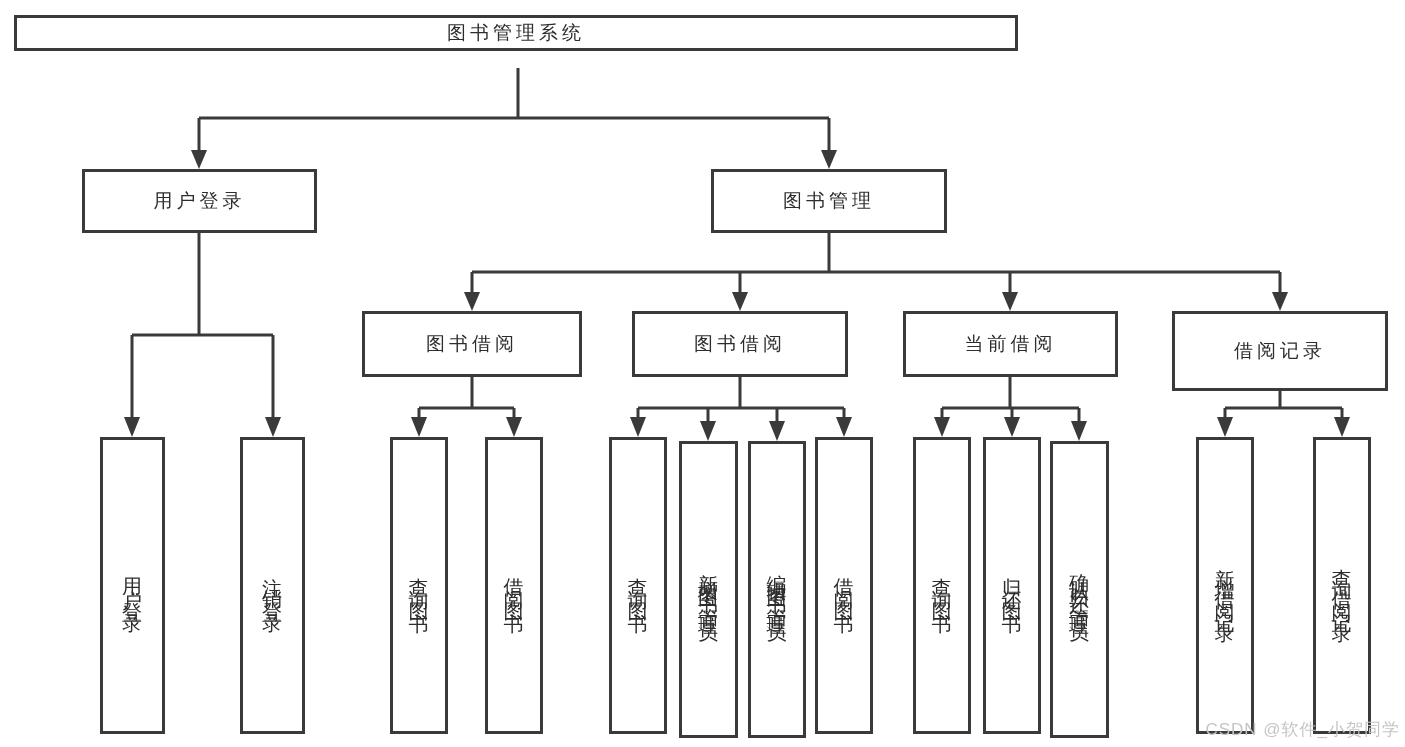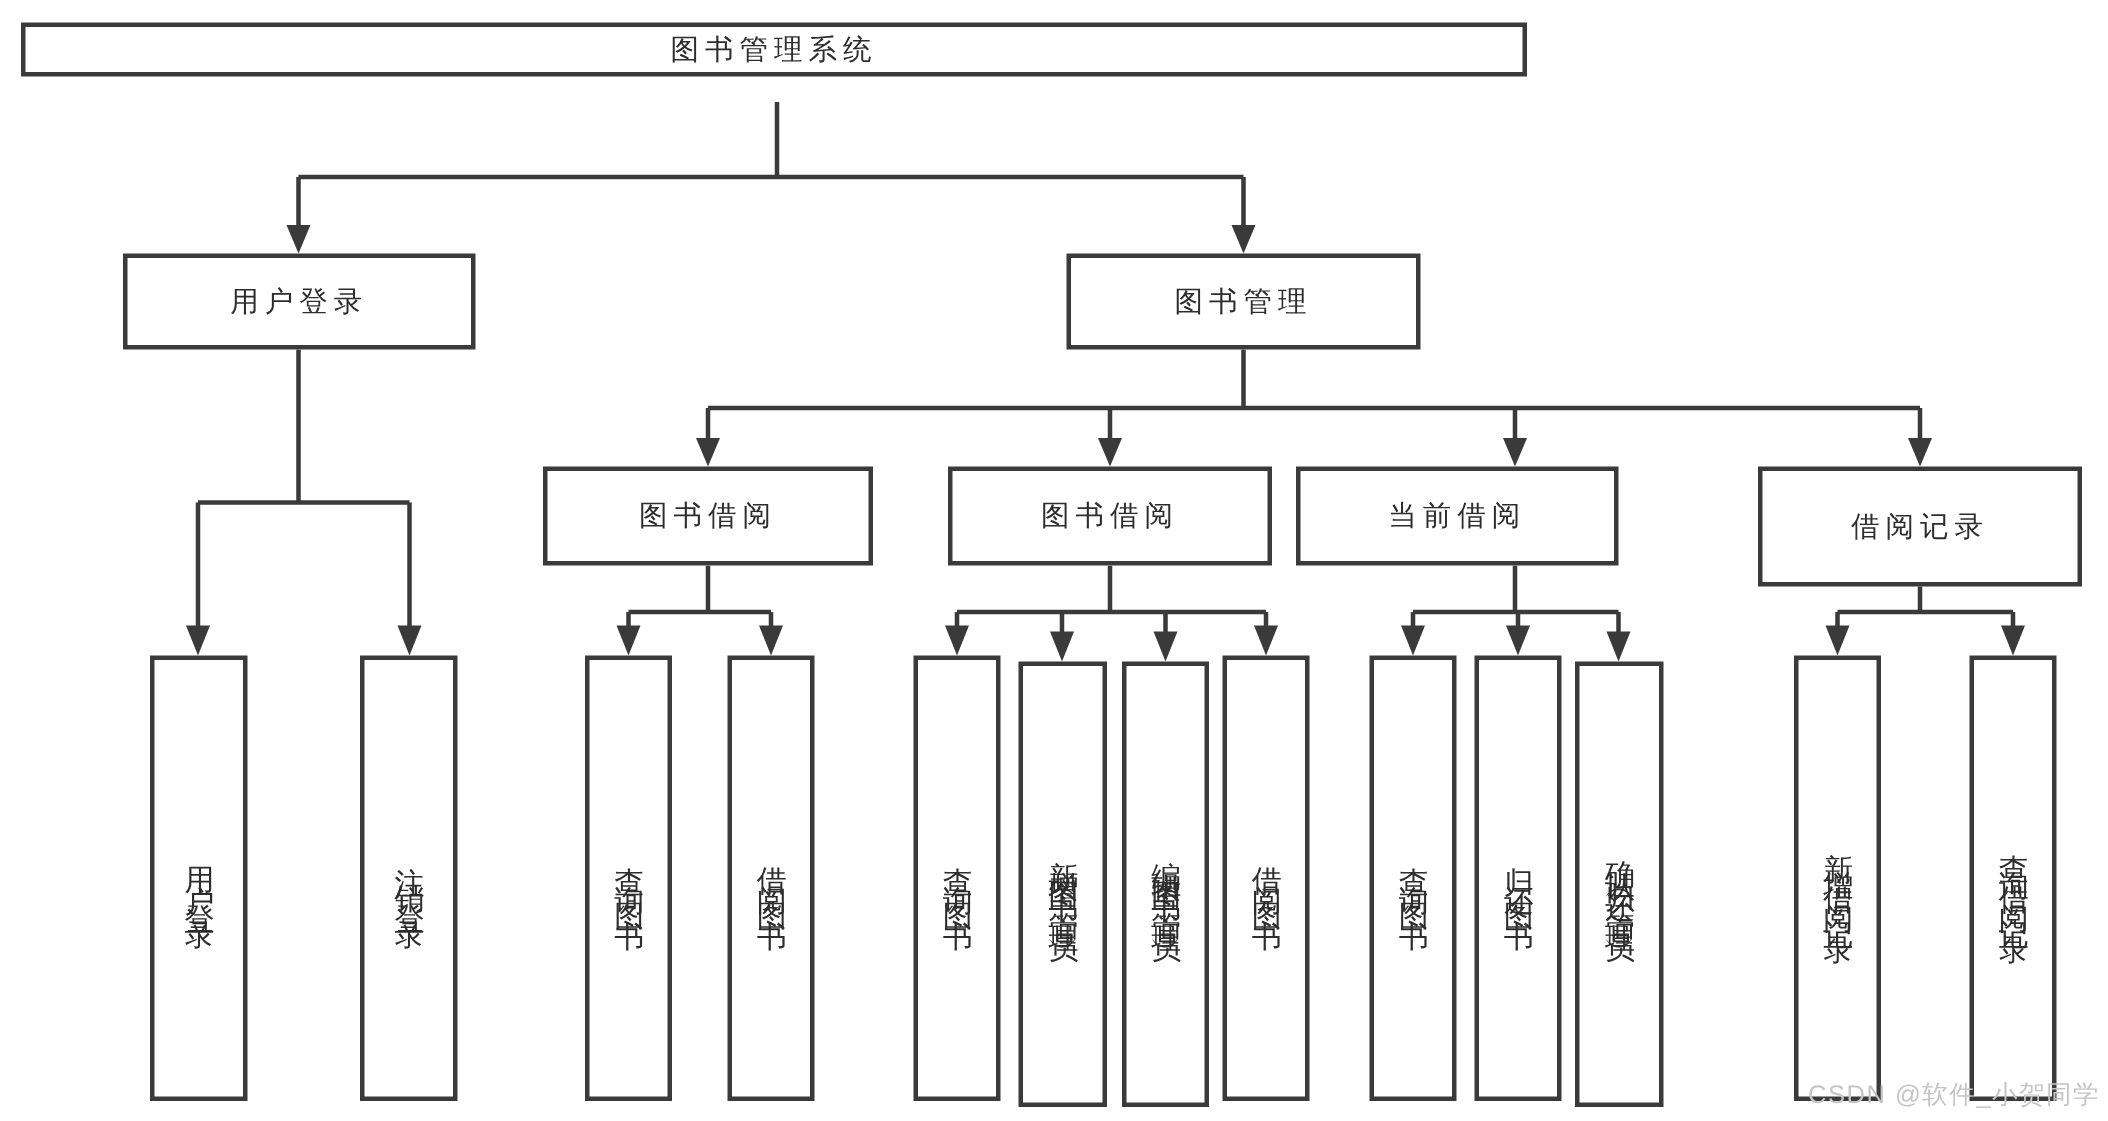--- a/index.html
+++ b/index.html
@@ -103,21 +103,21 @@
     </g>
   </svg>
 
   <div class="box h-box" style="left:14px;top:15px;width:1004px;height:36px">图书管理系统</div>
 
   <div class="box h-box" style="left:82px;top:169px;width:235px;height:64px">用户登录</div>
   <div class="box h-box" style="left:711px;top:169px;width:236px;height:64px">图书管理</div>
 
   <div class="box h-box" style="left:362px;top:311px;width:220px;height:66px">图书借阅</div>
   <div class="box h-box" style="left:632px;top:311px;width:216px;height:66px">图书借阅</div>
-  <div class="box h-box" style="left:864px;top:311px;width:215px;height:66px">当前借阅</div>
+  <div class="box h-box" style="left:903px;top:311px;width:215px;height:66px">当前借阅</div>
   <div class="box h-box" style="left:1172px;top:311px;width:216px;height:80px">借阅记录</div>
 
   <div class="box v-box" style="left:100px;top:437px;width:65px;height:297px">用户登录</div>
   <div class="box v-box" style="left:240px;top:437px;width:65px;height:297px">注销登录</div>
 
   <div class="box v-box" style="left:390px;top:437px;width:58px;height:297px">查询图书</div>
   <div class="box v-box" style="left:485px;top:437px;width:58px;height:297px">借阅图书</div>
 
   <div class="box v-box" style="left:609px;top:437px;width:58px;height:297px">查询图书</div>
   <div class="box v-box tight" style="left:679px;top:441px;width:59px;height:297px">新增图书（管理员）</div>

